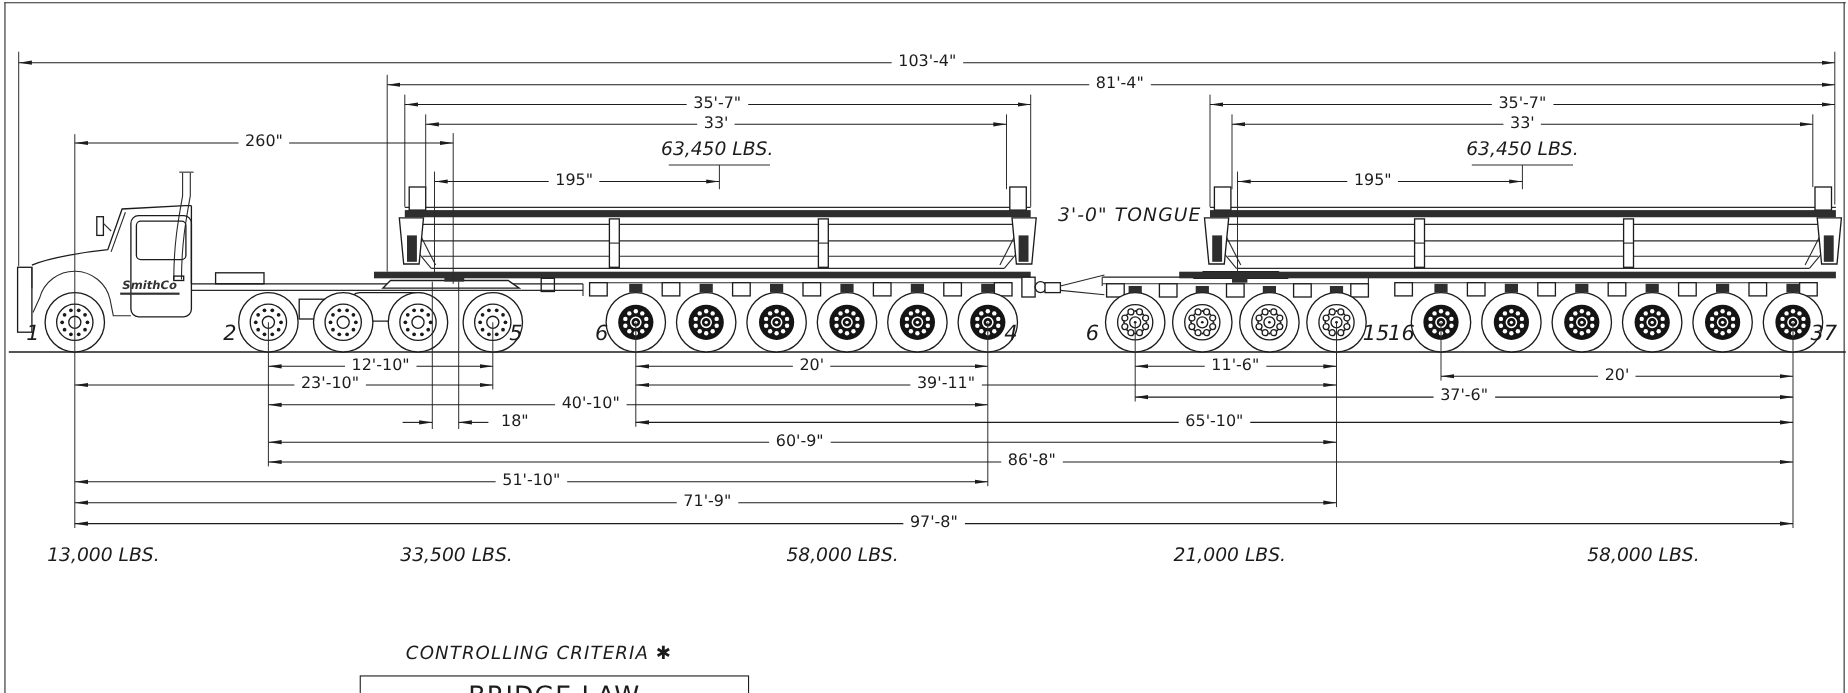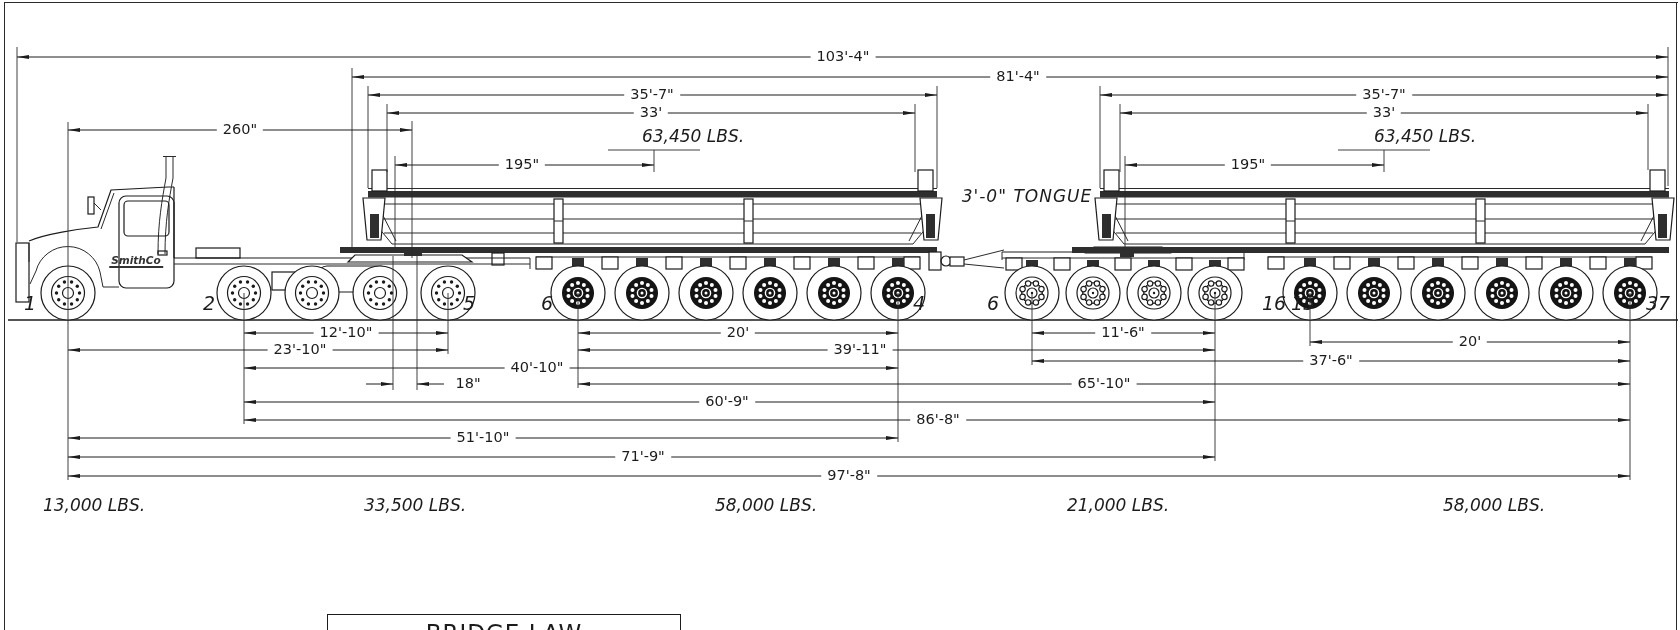--- a/index.html
+++ b/index.html
@@ -8,21 +8,21 @@
   #linework{position:absolute;left:0;top:0;}
   .ln{fill:#fff;stroke:#1c1c1c;stroke-width:1.2;}
   .lnf{fill:none;stroke:#1c1c1c;stroke-width:1.2;}
   .thin{fill:none;stroke:#2a2a2a;stroke-width:1;}
   .dark{fill:#2e2e2e;stroke:none;}
   .dl{stroke:#1c1c1c;stroke-width:1;fill:none;}
   .ext{stroke:#2a2a2a;stroke-width:0.9;fill:none;}
   .lb{position:absolute;transform:translate(-50%,-50%);white-space:nowrap;color:#1c1c1c;}
   .dim{font-size:14.5px;background:#fff;padding:0 6px;line-height:1.1;}
   .wt{font-style:italic;font-size:17px;}
-  .cgw{font-style:italic;font-size:17px;background:#fff;padding:0 5px;margin-left:41px;}
+  .cgw{font-style:italic;font-size:17px;background:#fff;padding:0 5px;}
   .axn{font-style:italic;font-size:19px;}
   .tongue{font-style:italic;font-size:17px;letter-spacing:1px;}
   .cc{font-style:italic;font-size:16.5px;letter-spacing:1px;}
   .logo{font-style:italic;font-weight:bold;font-size:10.5px;color:#333;
         border-bottom:2px solid #333;padding:0 2px;}
   #bridge-law-box{position:absolute;left:327px;top:614px;width:352px;height:42px;
         border:1.6px solid #1c1c1c;background:#fff;}
   .bl{font-size:23px;letter-spacing:1px;top:18px;left:176px;position:absolute;
       transform:translate(-50%,-50%);white-space:nowrap;color:#1c1c1c;}
 </style>
@@ -339,29 +339,30 @@
   <div class="lb dim" style="left:483px;top:438px">51'-10"</div>
   <div class="lb dim" style="left:643px;top:457px">71'-9"</div>
   <div class="lb dim" style="left:849px;top:476px">97'-8"</div>
 
   <div class="lb axn" style="left:30px;top:303px">1</div>
   <div class="lb axn" style="left:209px;top:303px">2</div>
   <div class="lb axn" style="left:469px;top:303px">5</div>
   <div class="lb axn" style="left:547px;top:303px">6</div>
   <div class="lb axn" style="left:919px;top:303px">4</div>
   <div class="lb axn" style="left:993px;top:303px">6</div>
-  <div class="lb axn" style="left:1303px;top:303px">15</div>
+  <div class="lb axn" style="left:1251px;top:303px">15</div>
   <div class="lb axn" style="left:1274px;top:303px">16</div>
   <div class="lb axn" style="left:1658px;top:303px">37</div>
 
   <div class="lb wt" style="left:94px;top:505px">13,000 LBS.</div>
   <div class="lb wt" style="left:415px;top:505px">33,500 LBS.</div>
   <div class="lb wt" style="left:766px;top:505px">58,000 LBS.</div>
   <div class="lb wt" style="left:1118px;top:505px">21,000 LBS.</div>
   <div class="lb wt" style="left:1494px;top:505px">58,000 LBS.</div>
 
   <div class="lb logo" style="left:136px;top:261px">SmithCo</div>
 
+  <div class="lb cc" style="left:490px;top:594px">CONTROLLING CRITERIA  ✱</div>
   <div id="bridge-law-box">
     <div class="bl">BRIDGE LAW</div>
   </div>
 
 </div>
 
 </body></html>

